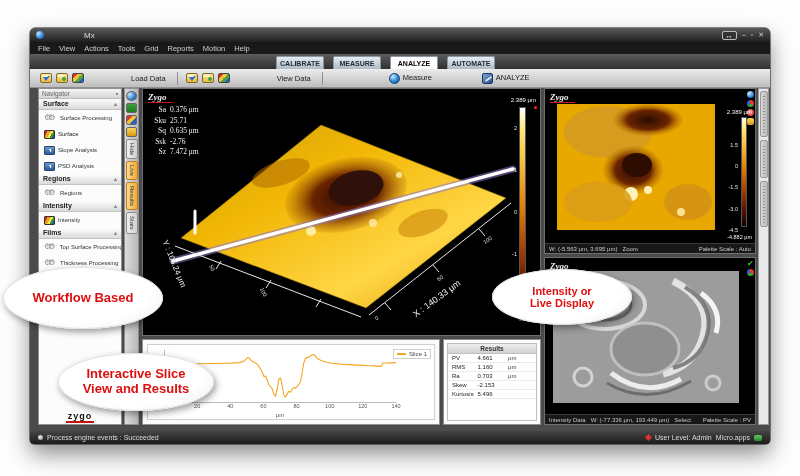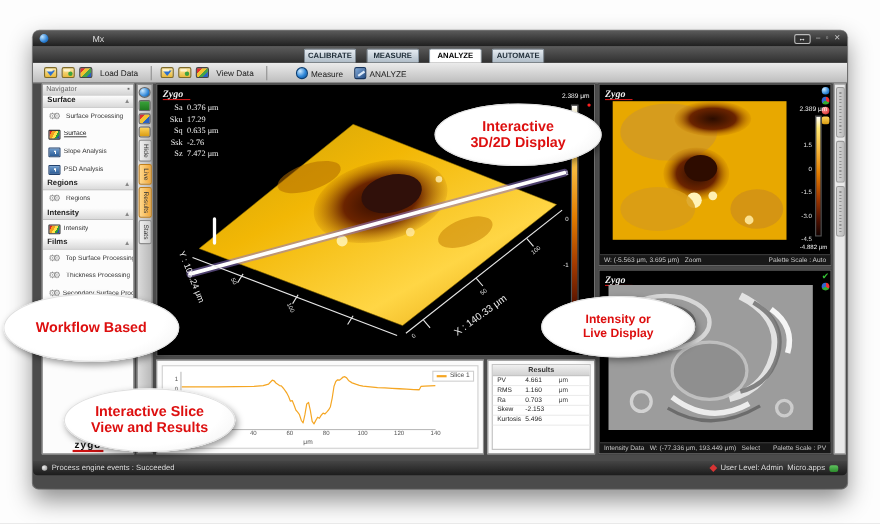--- a/index.html
+++ b/index.html
@@ -27,22 +27,22 @@
 
   .tabrow { height:15px; background:linear-gradient(#5c5c5c,#303030); position:relative; }
   .tabs { position:absolute; left:246px; top:2px; display:flex; gap:9px; }
   .rtab { width:48px; height:13px; display:flex; align-items:center; justify-content:center;
     font-size:7px; font-weight:bold; color:#1d2b36; border-radius:2px 2px 0 0;
     background:linear-gradient(#e6ecf2,#aebbc6); border:1px solid #8a97a2; border-bottom:none; }
   .rtab.active { background:#ffffff; color:#000; }
 
   .toolbar { height:19px; background:linear-gradient(#ececec,#bdbdbd);
     border-bottom:1px solid #8f8f8f; display:flex; align-items:center; gap:4px; padding:0 10px; }
-  .tbtn { display:flex; align-items:flex-end; gap:3px; font-size:7.5px; color:#1a1a1a;
-    padding:1px 3px; border-radius:2px; }
+  .tbtn { display:flex; align-items:flex-start; gap:3px; font-size:7.5px; color:#1a1a1a;
+    padding:1px 3px; border-radius:2px;margin-left:40px; }
   .ico { width:12px; height:10px; border-radius:2px; border:1px solid #7e6a28; }
   .ico.folder { background:linear-gradient(#ffe9a0,#e8b93c); position:relative; }
   .ico.folder::after { content:""; position:absolute; left:1px; top:1px; width:6px; height:2px;
     background:#fdf3cf; border-radius:1px; }
   .ico.folder.blue::before { content:""; position:absolute; right:1px; bottom:1px;
     border-left:4px solid transparent; border-right:4px solid transparent; border-top:5px solid #2a6fd0; }
   .ico.folder.green::before { content:""; position:absolute; right:1px; bottom:1px;
     width:4px; height:4px; border-radius:50%; background:#3da33d; }
   .ico.cmap { background:linear-gradient(135deg,#e03030 0 25%,#f2c230 25% 50%,#47a347 50% 75%,#2a62c4 75% 100%);
     border:1px solid #444; }
@@ -194,20 +194,30 @@
       <div class="app-icon"></div>
       <span class="win-title">Mx</span>
       <div class="titlebar-right">
         <span class="resize-btn">↔</span>
         <span class="win-ctl">–</span>
         <span class="win-ctl">▫</span>
         <span class="win-ctl">✕</span>
       </div>
     </div>
 
+    <div class="menubar">
+      <span class="menu-item">File</span>
+      <span class="menu-item">View</span>
+      <span class="menu-item">Actions</span>
+      <span class="menu-item">Tools</span>
+      <span class="menu-item">Grid</span>
+      <span class="menu-item">Reports</span>
+      <span class="menu-item">Motion</span>
+      <span class="menu-item">Help</span>
+    </div>
 
     <div class="tabrow">
       <div class="tabs">
         <div class="rtab">CALIBRATE</div>
         <div class="rtab">MEASURE</div>
         <div class="rtab active">ANALYZE</div>
         <div class="rtab">AUTOMATE</div>
       </div>
     </div>
 
@@ -321,21 +331,21 @@
 
       <div class="panel-dark surface3d">
         <div class="zygo-logo"><i>Zygo</i></div>
         <div class="stats">
           <div class="stat-row">
               <span class="sn">Sa</span>
               <span>0.376 μm</span>
             </div>
           <div class="stat-row">
               <span class="sn">Sku</span>
-              <span>17.29</span>
+              <span>25.71</span>
             </div>
           <div class="stat-row">
               <span class="sn">Sq</span>
               <span>0.635 μm</span>
             </div>
           <div class="stat-row">
               <span class="sn">Ssk</span>
               <span>-2.76</span>
             </div>
           <div class="stat-row">
@@ -551,24 +561,20 @@
       </div>
       <div class="sb-right">
         <div class="sb-diamond"></div>
         <span>User Level: Admin</span>
         <span>Micro.apps</span>
         <div class="sb-green"></div>
       </div>
     </div>
   </div>
 
-  <div class="callout co-3d">
-    <span>Interactive</span>
-    <span>3D/2D Display</span>
-  </div>
   <div class="callout co-int">
     <span>Intensity or</span>
     <span>Live Display</span>
   </div>
   <div class="callout co-wf">
     <span>Workflow Based</span>
   </div>
   <div class="callout co-slice">
     <span>Interactive Slice</span>
     <span>View and Results</span>

